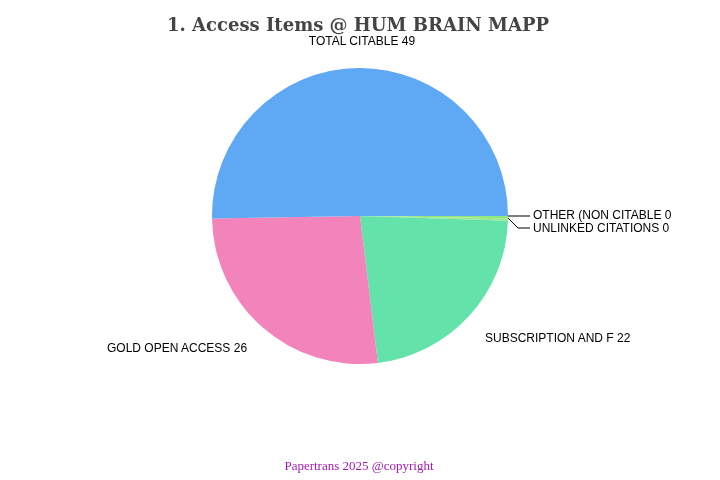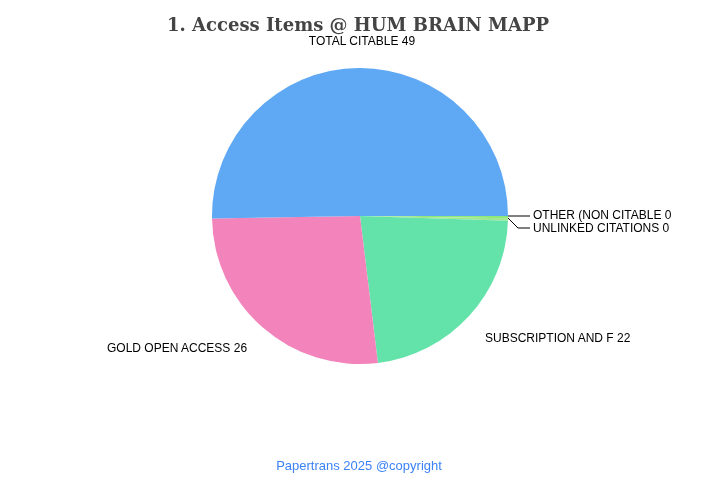--- a/index.html
+++ b/index.html
@@ -4,21 +4,21 @@
 <style>
   html, body { margin: 0; padding: 0; background: #ffffff; }
   body { width: 720px; height: 480px; position: relative; overflow: hidden; }
   .title {
     position: absolute; left: 0; top: 14px; width: 716px; text-align: center;
     font-family: "DejaVu Serif", "Liberation Serif", serif; font-weight: bold;
     font-size: 18px; color: #444444;
   }
   .footer {
     position: absolute; left: 0; top: 458px; width: 718px; text-align: center;
-    font-family: Liberation Sans, sans-serif; font-size: 13px; color: #3b82f6;
+    font-family: Liberation Serif, serif; font-size: 13px; color: #a21caf;
   }
   svg.chart { position: absolute; left: 0; top: 0; }
   svg.chart text { font-family: "Liberation Sans", "DejaVu Sans", sans-serif; font-size: 12px; fill: #000000; }
 </style>
 </head>
 <body>
 
 <div class="title">1. Access Items @ HUM BRAIN MAPP</div>
 
 <svg class="chart" width="720" height="480" viewBox="0 0 720 480">

